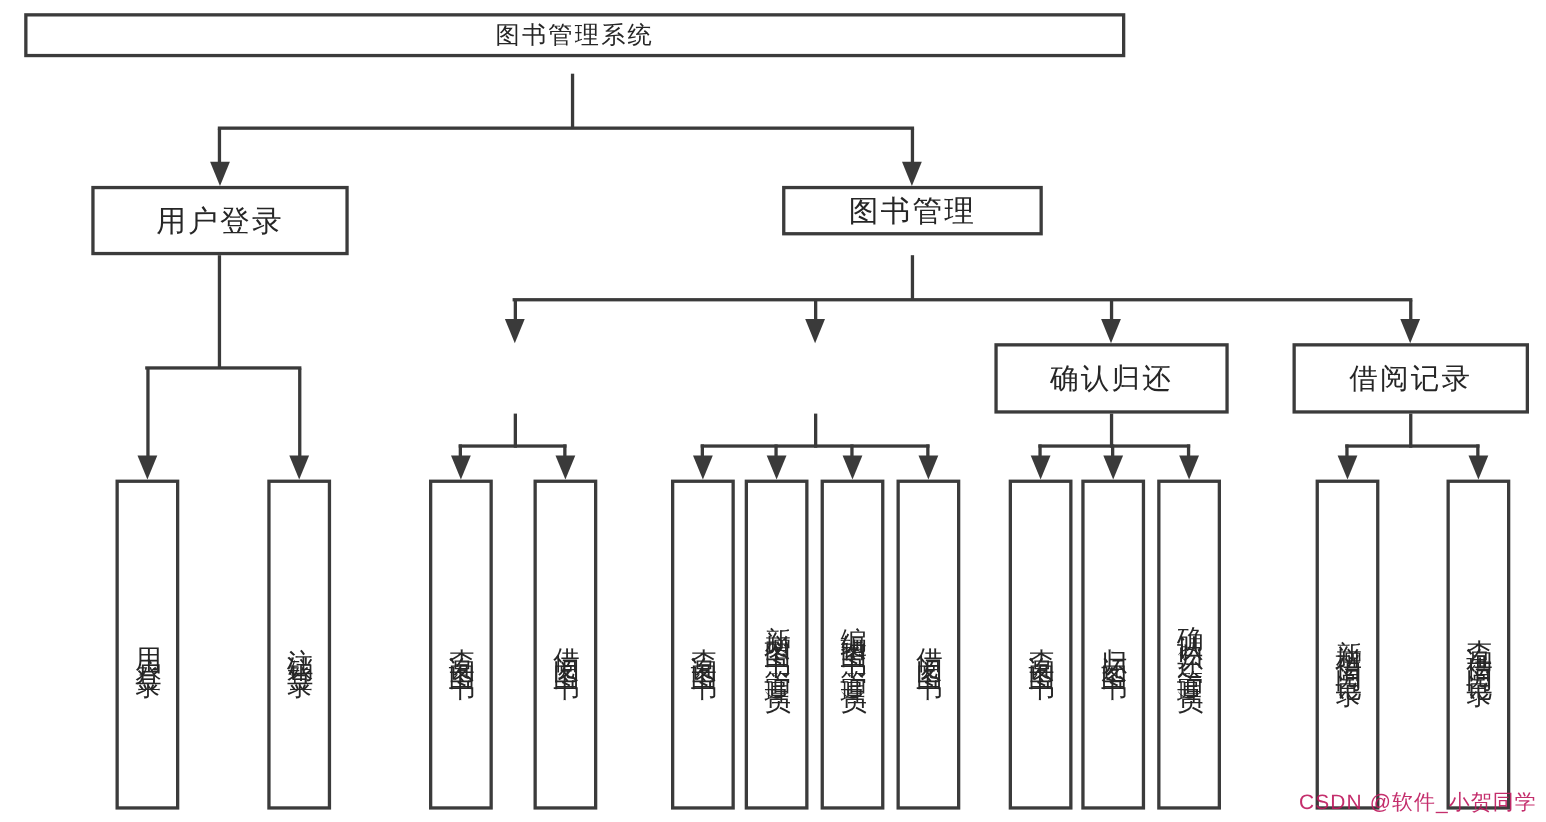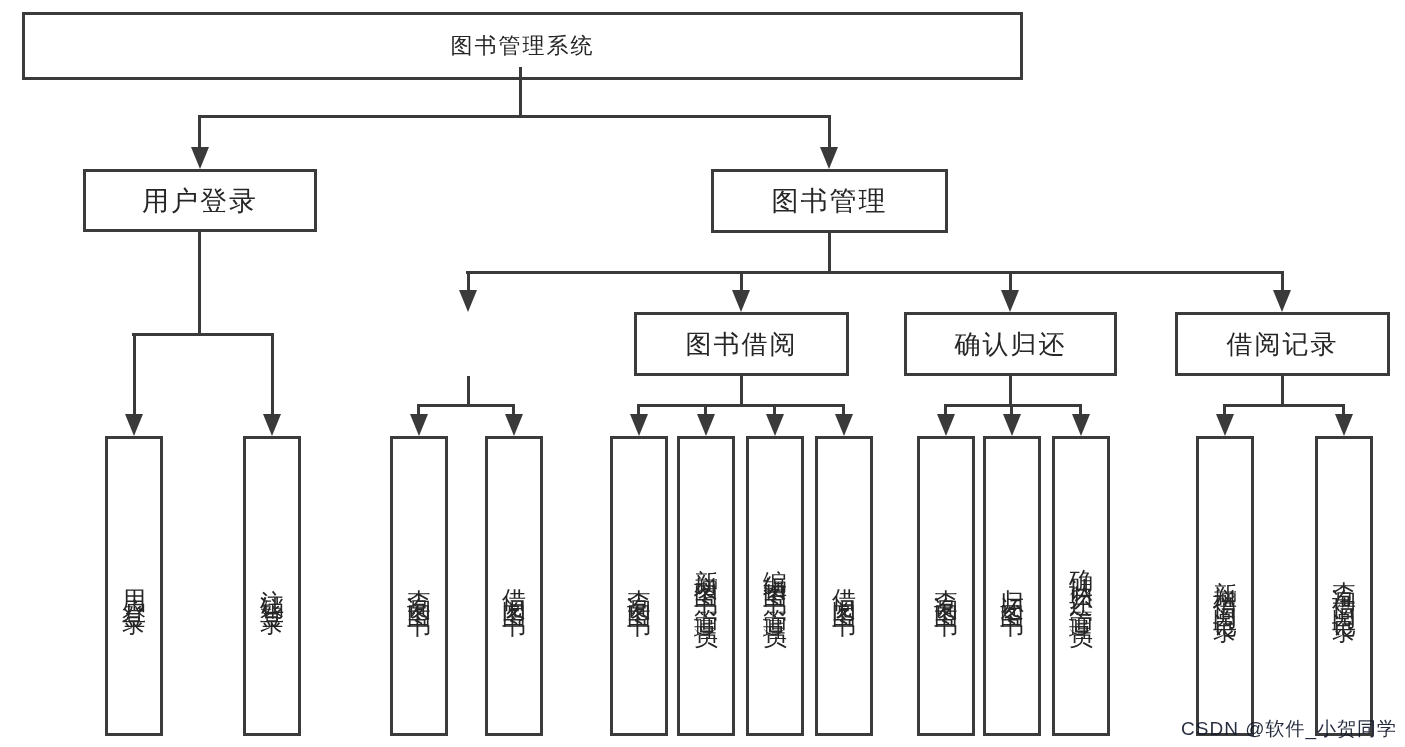--- a/index.html
+++ b/index.html
@@ -8,27 +8,27 @@
   .node{position:absolute;background:#ffffff;border:3px solid #3b3b3b;box-sizing:border-box;
         display:flex;align-items:center;justify-content:center;color:#262626;}
   .lvl1{font-size:22px;letter-spacing:2px;}
   .lvl2{font-size:27px;letter-spacing:2px;}
   .lvl3{font-size:26px;letter-spacing:2px;}
   .leaf{writing-mode:vertical-rl;text-orientation:mixed;font-size:24px;letter-spacing:8px;}
   .vl{position:absolute;width:3px;background:#3a3a3a;}
   .hl{position:absolute;height:3px;background:#3a3a3a;}
   .arr{position:absolute;width:0;height:0;border-left:9px solid transparent;
        border-right:9px solid transparent;border-top:22px solid #3a3a3a;}
-  .wm{position:absolute;right:8px;bottom:5px;font-size:19px;color:#0f172a;opacity:.9;
+  .wm{position:absolute;right:8px;bottom:5px;font-size:19px;color:#be185d;opacity:.9;
       letter-spacing:1px;z-index:10;}
 
   
-  #b-root{left:22px;top:12px;width:1001px;height:68px;}
+  #b-root{left:22px;top:12px;width:1001px;height:40px;}
   #b-l2-0{left:83px;top:169px;width:234px;height:63px;}
-  #b-l2-1{left:711px;top:169px;width:237px;height:64px;}
+  #b-l2-1{left:711px;top:169px;width:237px;height:45px;}
   #b-l3-0{left:362px;top:312px;width:215px;height:64px;}
   #b-l3-1{left:634px;top:312px;width:215px;height:64px;}
   #b-l3-2{left:904px;top:312px;width:213px;height:64px;}
   #b-l3-3{left:1175px;top:312px;width:215px;height:64px;}
   #b-leaf-0{left:105px;top:436px;width:58px;height:300px;}
   #b-leaf-1{left:243px;top:436px;width:58px;height:300px;}
   #b-leaf-2{left:390px;top:436px;width:58px;height:300px;}
   #b-leaf-3{left:485px;top:436px;width:58px;height:300px;}
   #b-leaf-4{left:610px;top:436px;width:58px;height:300px;}
   #b-leaf-5{left:677px;top:436px;width:58px;height:300px;}
@@ -43,21 +43,20 @@
 </head>
 <body>
 
 <div id="stage">
 
   <div class="node lvl1" id="b-root">图书管理系统</div>
 
   <div class="node lvl2" id="b-l2-0">用户登录</div>
   <div class="node lvl2" id="b-l2-1">图书管理</div>
 
-  <div class="node lvl3" id="b-l3-1">图书借阅</div>
   <div class="node lvl3" id="b-l3-2">确认归还</div>
   <div class="node lvl3" id="b-l3-3">借阅记录</div>
 
   <div class="node leaf" id="b-leaf-0">用户登录</div>
   <div class="node leaf" id="b-leaf-1">注销登录</div>
   <div class="node leaf" id="b-leaf-2">查询图书</div>
   <div class="node leaf" id="b-leaf-3">借阅图书</div>
   <div class="node leaf" id="b-leaf-4">查询图书</div>
   <div class="node leaf" id="b-leaf-5">新增图书（管理员）</div>
   <div class="node leaf" id="b-leaf-6">编辑图书（管理员）</div>

